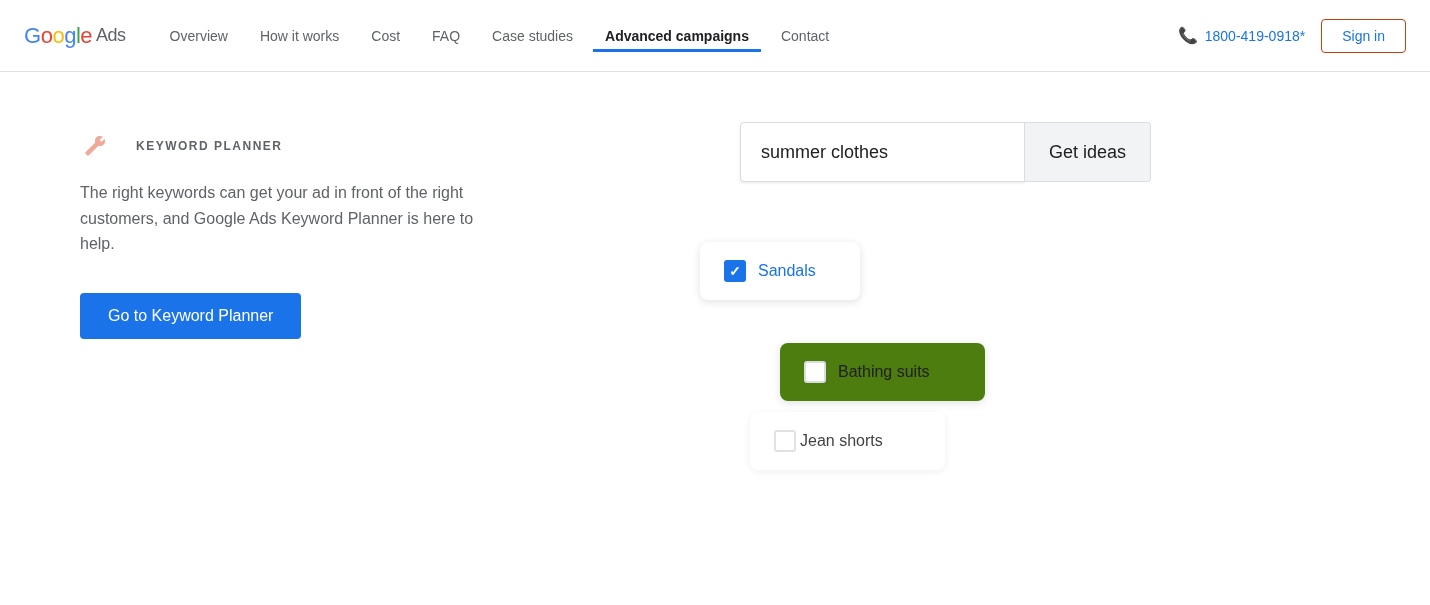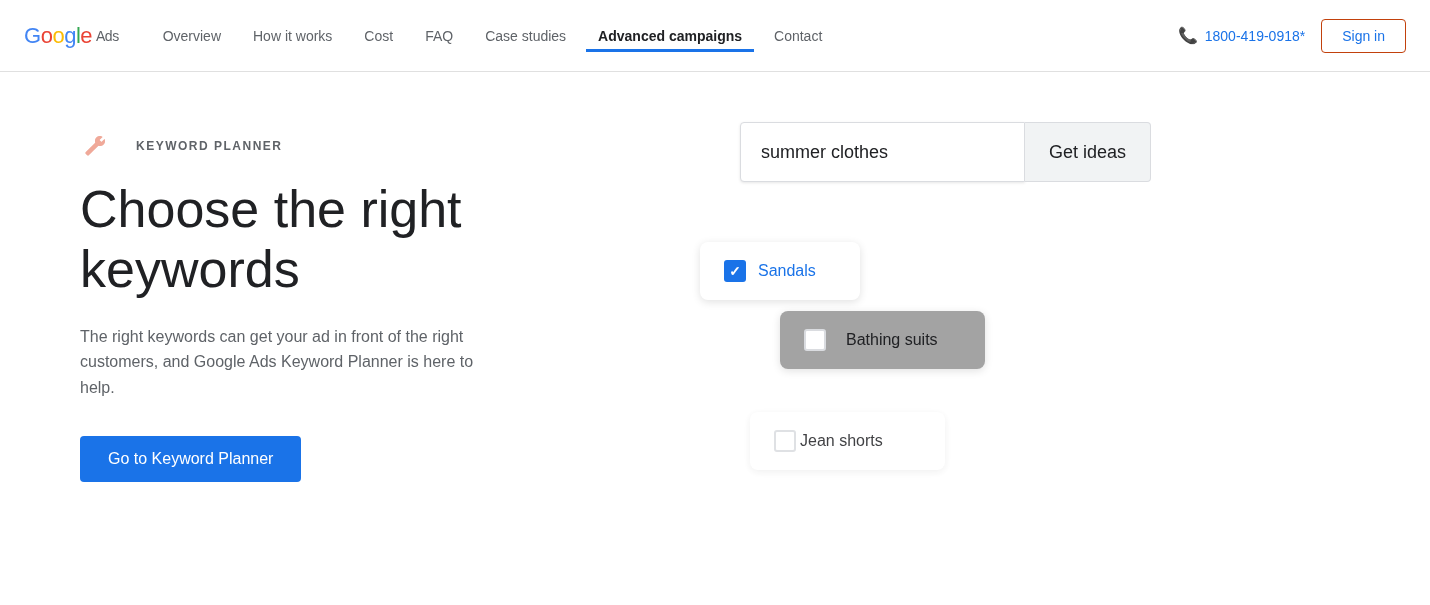--- a/index.html
+++ b/index.html
@@ -26,21 +26,21 @@
       font-weight: 400;
       letter-spacing: -0.5px;
     }
     .g-G { color: #4285F4; }
     .g-o1 { color: #EA4335; }
     .g-o2 { color: #FBBC05; }
     .g-g { color: #4285F4; }
     .g-l { color: #34A853; }
     .g-e { color: #EA4335; }
     .ads-text {
-      font-size: 14px;
+      font-size: 18px;
       color: #5f6368;
       margin-left: 4px;
       font-weight: 400;
     }
     .nav-links {
       display: flex;
       align-items: center;
       gap: 8px;
       flex: 1;
     }
@@ -231,30 +231,30 @@
       font-weight: 700;
     }
     .keyword-text-checked {
       font-size: 16px;
       color: #1a73e8;
       font-weight: 500;
     }
 
     .bathing-suits-card {
       position: absolute;
-      top: 239px;
+      top: 271px;
       left: 80px;
-      background: #a3a3a3;
+      background: #4d7c0f;
       border-radius: 8px;
       padding: 18px 24px;
       width: 205px;
       box-shadow: 0 2px 8px rgba(0,0,0,0.12);
       display: flex;
       align-items: center;
-      gap: 20px;
+      gap: 12px;
     }
     .checkbox-unchecked {
       width: 22px;
       height: 22px;
       background: #fff;
       border: 2px solid #dadce0;
       border-radius: 3px;
       flex-shrink: 0;
     }
     .keyword-text {
@@ -326,24 +326,20 @@
   <div class="left-panel">
     <div class="keyword-planner-label">
       <div class="wrench-icon">
         <svg class="wrench-svg" viewBox="0 0 28 28" fill="none" xmlns="http://www.w3.org/2000/svg">
           <path d="M20 4C17.2 4 15 6.2 15 9c0 .6.1 1.2.3 1.7L5.7 20.3c-.4.4-.4 1 0 1.4l1.6 1.6c.4.4 1 .4 1.4 0l9.6-9.6c.5.2 1.1.3 1.7.3 2.8 0 5-2.2 5-5 0-.7-.2-1.4-.4-2l-3.1 3.1-2.1-2.1 3.1-3.1C21.4 4.2 20.7 4 20 4z" fill="#EA8C77" stroke="none"></path>
           <path d="M20 4C17.2 4 15 6.2 15 9c0 .6.1 1.2.3 1.7L5.7 20.3c-.4.4-.4 1 0 1.4l1.6 1.6c.4.4 1 .4 1.4 0l9.6-9.6c.5.2 1.1.3 1.7.3 2.8 0 5-2.2 5-5 0-.7-.2-1.4-.4-2l-3.1 3.1-2.1-2.1 3.1-3.1C21.4 4.2 20.7 4 20 4z" fill="#F5C6BC" opacity="0.5" stroke="none"></path>
         </svg>
       </div>
       <span class="kp-label-text">KEYWORD PLANNER</span>
     </div>
-    <h1 class="headline">
-      <span>Choose the right</span><br>
-      <span>keywords</span>
-    </h1>
     <p class="subtext">The right keywords can get your ad in front of the right customers, and Google Ads Keyword Planner is here to help.</p>
     <button class="cta-btn">Go to Keyword Planner</button>
   </div>
 
   <div class="right-panel">
 
     <div class="search-bar-container">
       <div class="search-bar">
         <span>summer clothes</span>
       </div>

